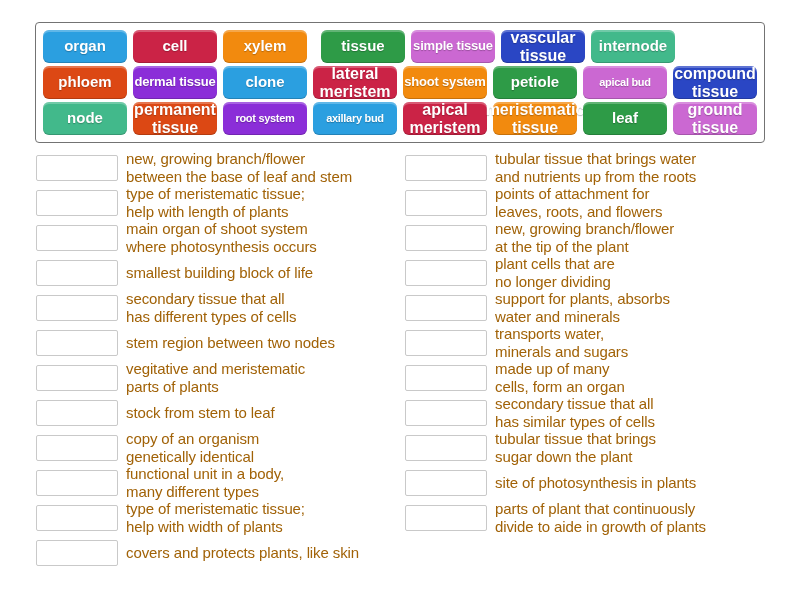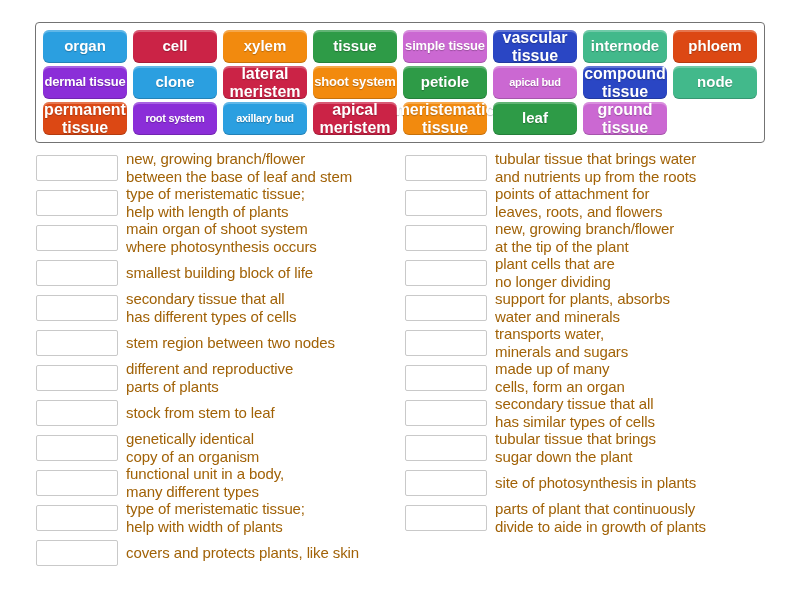--- a/index.html
+++ b/index.html
@@ -62,21 +62,21 @@
 </head>
 <body>
 
 <div>
 
   <div class="word-bank">
     <div class="tiles-grid">
       <div class="tile t-lg" style="background-color: rgb(43, 159, 224);">organ</div>
       <div class="tile t-lg" style="background-color: rgb(203, 35, 70);">cell</div>
       <div class="tile t-lg" style="background-color: rgb(242, 138, 14);">xylem</div>
-      <div class="tile t-lg" style="background-color: rgb(46, 155, 71);">tissue</div>
+      <div class="tile t-lg" style="background-color: rgb(46, 155, 71); margin-left: 8px;">tissue</div>
       <div class="tile t-md" style="background-color: rgb(203, 104, 210);">simple tissue</div>
       <div class="tile t-sm" style="background-color: rgb(42, 70, 196);">vascular tissue</div>
       <div class="tile t-lg" style="background-color: rgb(66, 185, 139);">internode</div>
       <div class="tile t-lg" style="background-color: rgb(220, 72, 20);">phloem</div>
       <div class="tile t-md" style="background-color: rgb(139, 46, 216);">dermal tissue</div>
       <div class="tile t-lg" style="background-color: rgb(43, 159, 224);">clone</div>
       <div class="tile t-sm" style="background-color: rgb(203, 35, 70);">lateral meristem</div>
       <div class="tile t-md" style="background-color: rgb(242, 138, 14);">shoot system</div>
       <div class="tile t-lg" style="background-color: rgb(46, 155, 71);">petiole</div>
       <div class="tile t-md14" style="background-color: rgb(203, 104, 210);">apical bud</div>
@@ -131,35 +131,35 @@
       </div>
       <div class="def-row">
         <div class="slot"></div>
         <div class="def-text">
           <div>stem region between two nodes</div>
         </div>
       </div>
       <div class="def-row">
         <div class="slot"></div>
         <div class="def-text">
-          <div>different and reproductive</div>
+          <div>vegitative and meristematic</div>
             <div>parts of plants</div>
         </div>
       </div>
       <div class="def-row">
         <div class="slot"></div>
         <div class="def-text">
           <div>stock from stem to leaf</div>
         </div>
       </div>
       <div class="def-row">
         <div class="slot"></div>
         <div class="def-text">
-          <div>genetically identical</div>
-            <div>copy of an organism</div>
+          <div>copy of an organism</div>
+            <div>genetically identical</div>
         </div>
       </div>
       <div class="def-row">
         <div class="slot"></div>
         <div class="def-text">
           <div>functional unit in a body,</div>
             <div>many different types</div>
         </div>
       </div>
       <div class="def-row">

